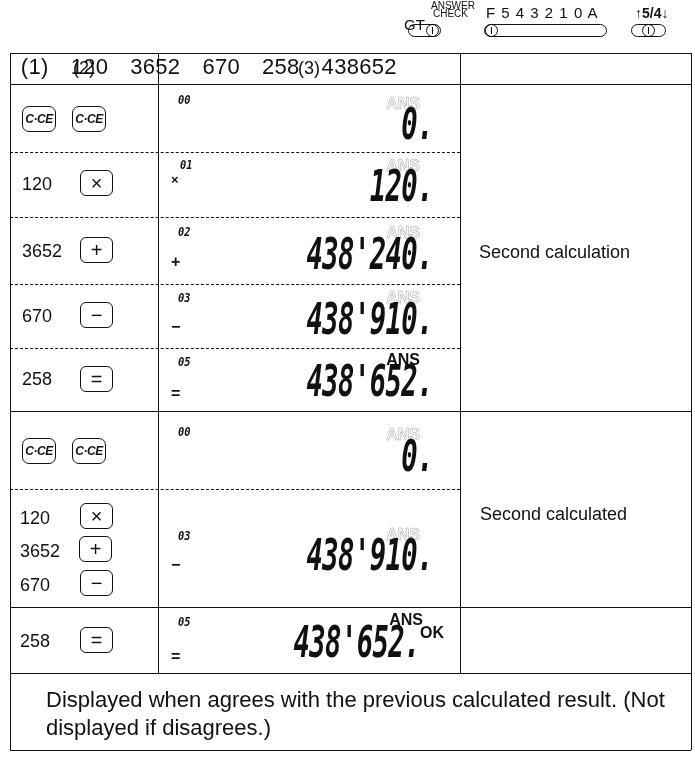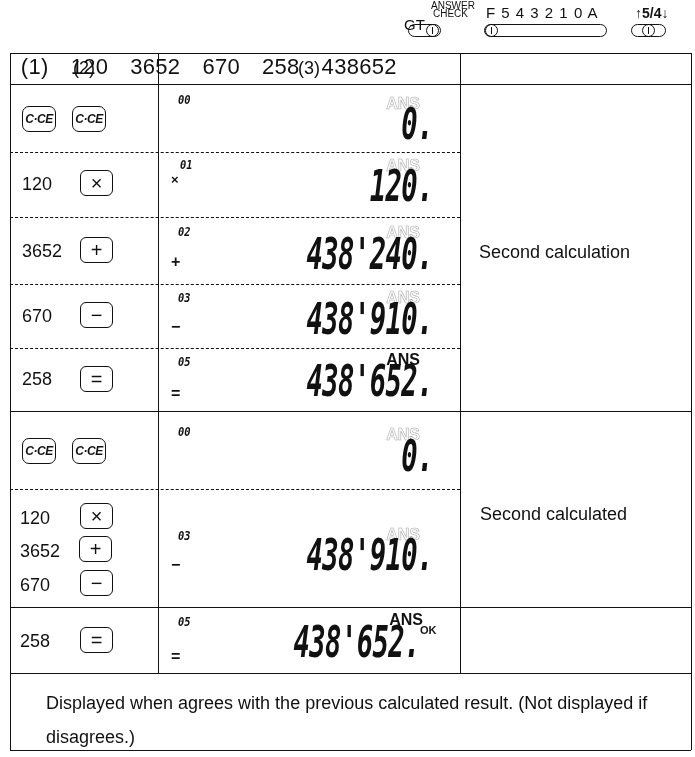--- a/index.html
+++ b/index.html
@@ -24,23 +24,23 @@
          display:flex; align-items:center; justify-content:center; font-size:20px; line-height:1; }
   .key.cce { font-size:12px; font-weight:bold; font-style:italic; width:34px; height:26px; border-radius:7px; letter-spacing:-0.5px; }
   .key.op { width:33px; height:26px; }
 
   .cnt { position:absolute; font-family:"DejaVu Sans Mono", monospace; font-style:italic; font-weight:bold; font-size:13px; transform:scaleX(0.8); transform-origin:left; }
   .opsym { position:absolute; font-weight:bold; font-size:16px; }
   .ans { position:absolute; font-size:16px; font-weight:bold; text-align:right; }
   .ans.ghost { color:#fff; -webkit-text-stroke:0.6px #aaa; }
   .lcd { position:absolute; font-family:"DejaVu Sans Mono", monospace; font-style:italic; font-size:44px; line-height:44px;
          text-align:right; transform:scaleX(0.62); transform-origin:right; letter-spacing:-1px; font-weight:bold; white-space:nowrap; }
-  .ok { position:absolute; font-size:11px; font-weight:bold; }
+  .ok { position:absolute; font-size:16px; font-weight:bold; }
   .note { position:absolute; font-size:18px; }
-  .foot { position:absolute; left:46px; top:686px; width:630px; font-size:18px; line-height:34px; }
+  .foot { position:absolute; left:46px; top:686px; width:630px; font-size:22px; line-height:28px; }
 </style>
 </head>
 <body>
 
 <div class="abs topline">
   <span>(1)</span><span>120</span><span>3652</span><span>670</span><span>258</span><span>438652</span>
 </div>
 
 <div class="abs sw-label" style="left:404px;top:16px;">GT</div>
 <div class="abs tiny" style="left:431px;top:2px;">ANSWER</div>

